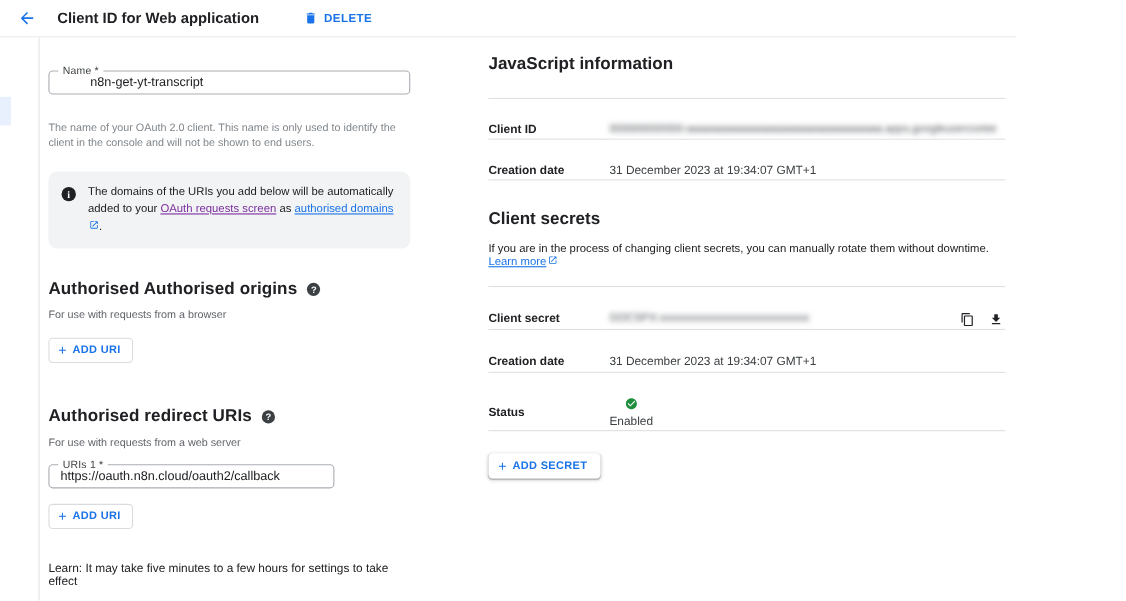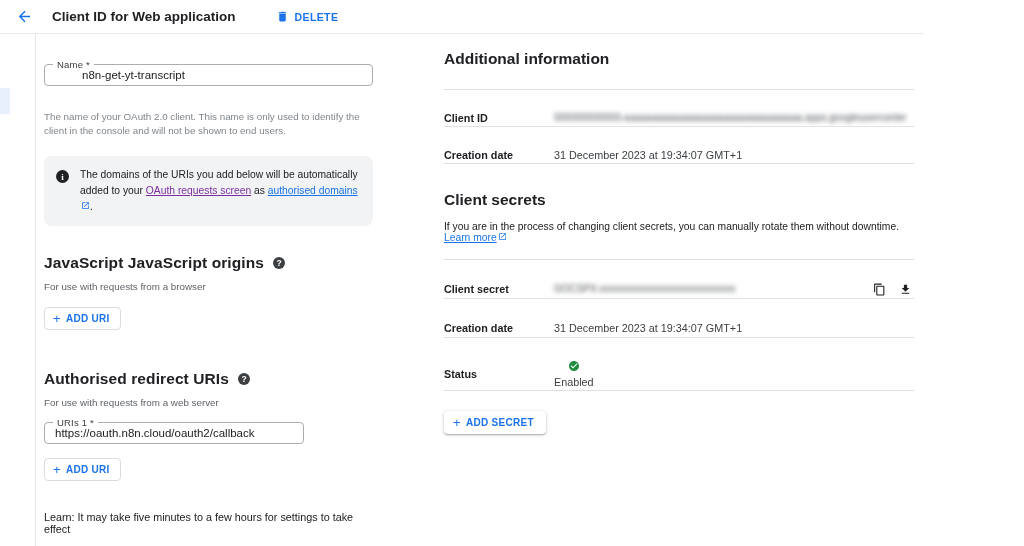--- a/index.html
+++ b/index.html
@@ -127,21 +127,21 @@
     <div class="helper">The name of your OAuth 2.0 client. This name is only used to identify the client in the console and will not be shown to end users.</div>
 
     <div class="notice">
       <span class="info-icon">i</span>
       <span class="notice-text"><span>The domains of the URIs you add below will be automatically added to your </span><a class="lnk-visited">OAuth requests screen</a><span> as </span><a class="lnk-blue">authorised domains</a><span class="ext-icon"><svg viewBox="0 0 24 24">
               <path d="M19 19H5V5h7V3H5a2 2 0 0 0-2 2v14a2 2 0 0 0 2 2h14c1.1 0 2-.9 2-2v-7h-2v7zM14 3v2h3.59l-9.83 9.83 1.41 1.41L19 6.41V10h2V3h-7z"></path>
             </svg></span><span>.</span></span>
     </div>
 
     <div class="sec-head">
-      <h2>JavaScript JavaScript origins</h2>
+      <h2>Authorised Authorised origins</h2>
       <span class="help-icon">?</span>
     </div>
     <div class="sec-sub">For use with requests from a browser</div>
     <button class="btn-outline">
       <span class="plus">+</span>
       <span>ADD URI</span>
     </button>
 
     <div class="sec-head" style="margin-top:40px;">
       <h2>Authorised redirect URIs</h2>
@@ -161,21 +161,21 @@
     <div class="note">Learn: It may take five minutes to a few hours for settings to take effect</div>
 
     <div class="actions">
       <button class="btn-save">SAVE</button>
       <button class="btn-cancel">CANCEL</button>
     </div>
   </div>
 
   <div class="col-right">
 
-    <h2 class="big">Additional information</h2>
+    <h2 class="big">JavaScript information</h2>
 
     <div class="kv-table">
       <div class="kv-row">
         <div class="kv-label">Client ID</div>
         <div class="kv-value">
           <span class="redacted cid">000000000000-aaaaaaaaaaaaaaaaaaaaaaaaaaaaaaaa.apps.googleusercontent.com</span>
         </div>
       </div>
       <div class="kv-row">
         <div class="kv-label">Creation date</div>

